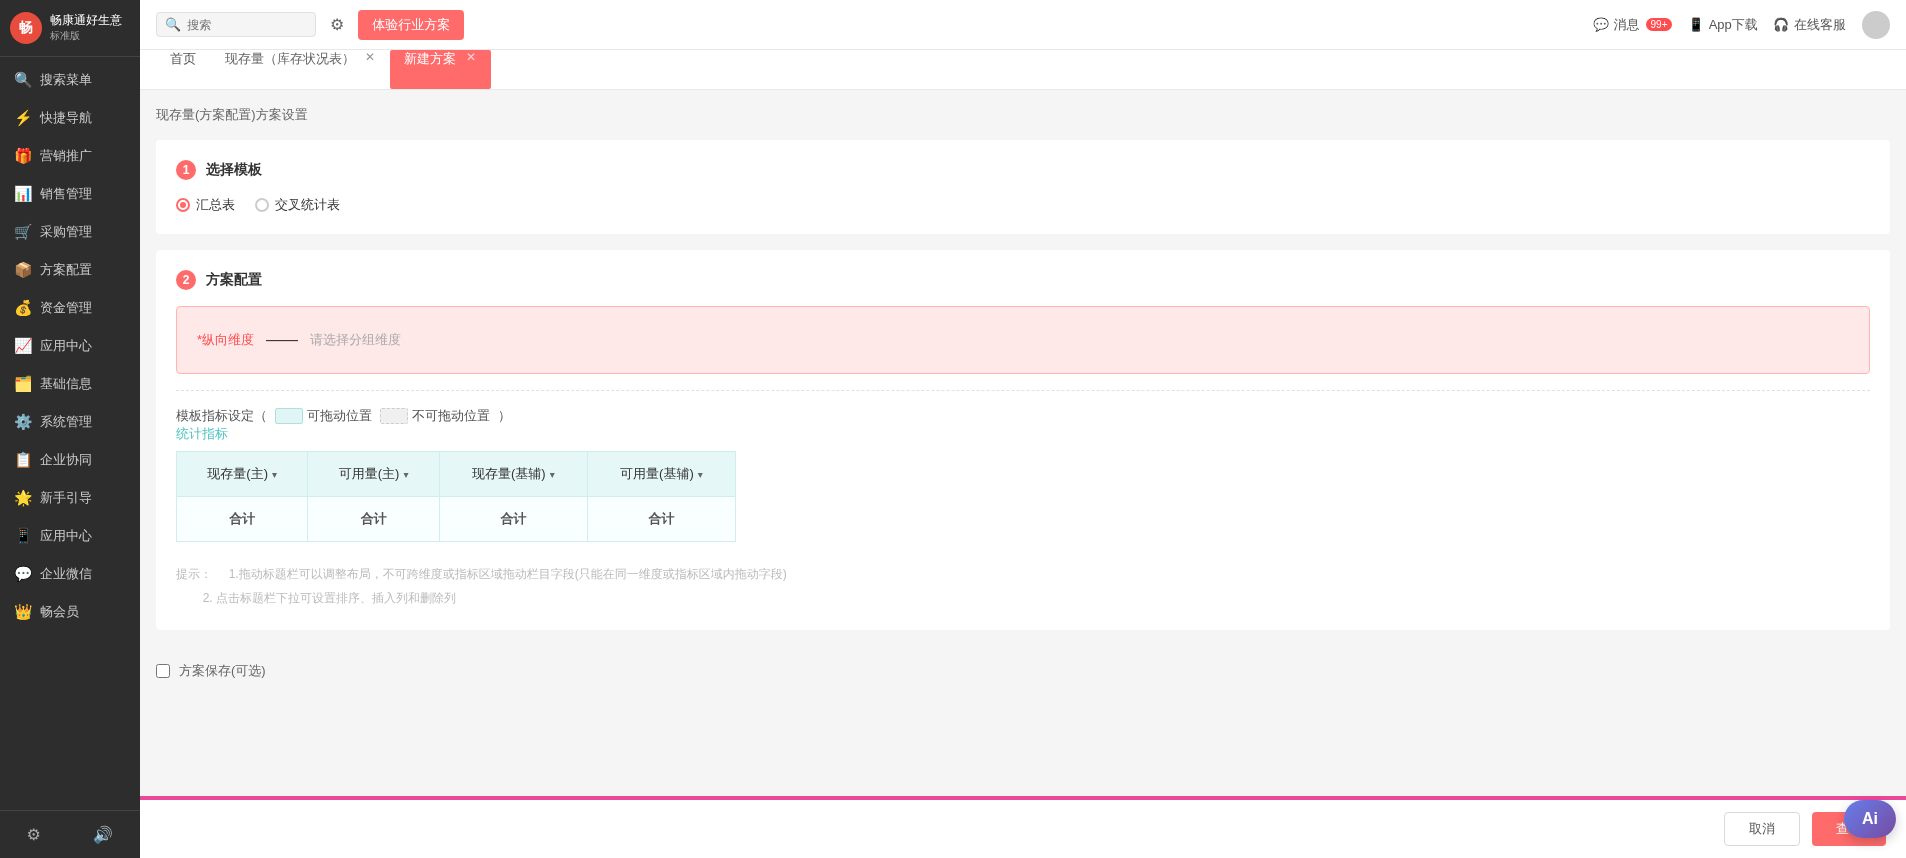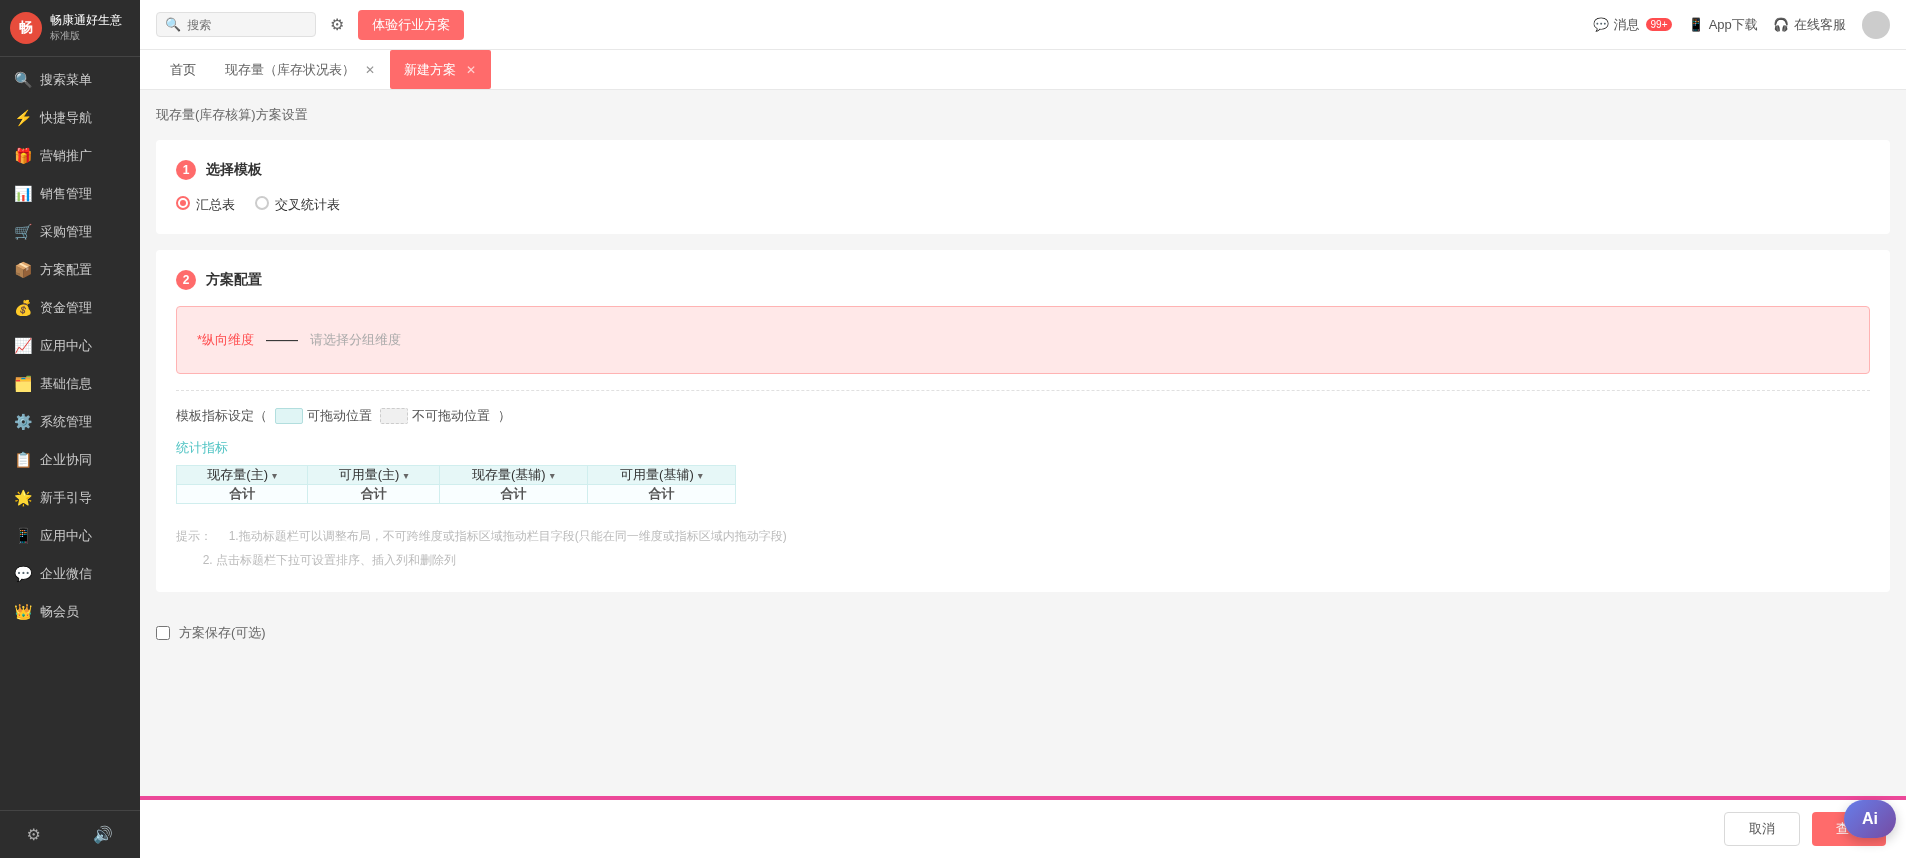--- a/index.html
+++ b/index.html
@@ -90,21 +90,21 @@
     .tabs {
       background: #fff;
       border-bottom: 1px solid #e8e8e8;
       display: flex;
       align-items: center;
       padding: 0 16px;
       height: 40px;
       flex-shrink: 0;
     }
     .tab {
-      display: flex; align-items: center; gap: 6px;
+      display: flex; align-items: flex-start; gap: 6px;
       padding: 0 14px;
       height: 100%;
       font-size: 13px;
       cursor: pointer;
       color: #666;
       border-right: 1px solid transparent;
       position: relative;
     }
     .tab.active {
       background: #ff6b6b;
@@ -139,21 +139,21 @@
     .step-num {
       width: 20px; height: 20px;
       background: #ff6b6b; color: white;
       border-radius: 50%;
       display: flex; align-items: center; justify-content: center;
       font-size: 12px; font-weight: bold; flex-shrink: 0;
     }
     .step-title { font-size: 14px; font-weight: bold; color: #333; }
 
     .radio-group { display: flex; align-items: center; gap: 20px; }
-    .radio-label { display: flex; gap: 6px; cursor: pointer; font-size: 13px; color: #333; }
+    .radio-label { display: flex; align-items: center; gap: 6px; cursor: pointer; font-size: 13px; color: #333; }
     .radio-dot {
       width: 14px; height: 14px;
       border-radius: 50%;
       border: 2px solid #ccc;
       display: flex; align-items: center; justify-content: center;
     }
     .radio-dot.checked { border-color: #ff6b6b; }
     .radio-dot.checked::after {
       content: '';
       width: 6px; height: 6px;
@@ -178,21 +178,21 @@
     .dimension-arrow { color: #333; font-size: 16px; }
     .dimension-placeholder { color: #aaa; font-size: 13px; }
 
     .indicator-section { margin-top: 16px; }
 
     .stats-label { color: #4fc3c3; font-size: 13px; font-weight: 500; margin-bottom: 8px; }
 
     .stats-table { border-collapse: collapse; width: 560px; }
     .stats-table th, .stats-table td {
       border: 1px solid #d0eeee;
-      padding: 0 16px;
+      padding: 13px 16px;
       text-align: center;
       font-size: 13px;
       margin-top: 34px;
     }
     .stats-table thead th {
       background: #e6f7f7;
       color: #333;
       font-weight: normal;
       white-space: nowrap;
     }
@@ -373,21 +373,21 @@
       <span class="tab-close">✕</span>
     </div>
     <div class="tab active">
       <span>新建方案</span>
       <span class="tab-close">✕</span>
     </div>
   </div>
 
   <div class="content">
 
-    <div class="page-title">现存量(库存核算)方案设置</div>
+    <div class="page-title">现存量(方案配置)方案设置</div>
 
     <div class="section-card">
       <div class="step-header">
         <div class="step-num">1</div>
         <span class="step-title">选择模板</span>
       </div>
       <div class="radio-group">
         <label class="radio-label">
           <div class="radio-dot checked"></div>
           <span>汇总表</span>
@@ -409,21 +409,21 @@
         <div class="dimension-box">
           <span class="dimension-label">*纵向维度</span>
           <span class="dimension-arrow">——</span>
           <span class="dimension-placeholder">请选择分组维度</span>
         </div>
       </div>
 
       <hr class="divider">
 
       <div class="indicator-section">
-        <div style="display:flex; align-items:center; gap:8px; margin-bottom:14px; font-size:13px; color:#555;">
+        <div style="display:flex; align-items:center; gap:8px; font-size:13px; color:#555;">
           <span>模板指标设定（</span>
           <span style="display:flex;align-items:center;gap:4px;">
             <span style="display:inline-block;width:28px;height:16px;background:#e0f5f5;border:1px solid #b2dede;border-radius:2px;"></span>
             <span>可拖动位置</span>
           </span>
           <span style="display:flex;align-items:center;gap:4px;">
             <span style="display:inline-block;width:28px;height:16px;background:#f0f0f0;border:1px dashed #ccc;border-radius:2px;"></span>
             <span>不可拖动位置</span>
           </span>
           <span>）</span>

